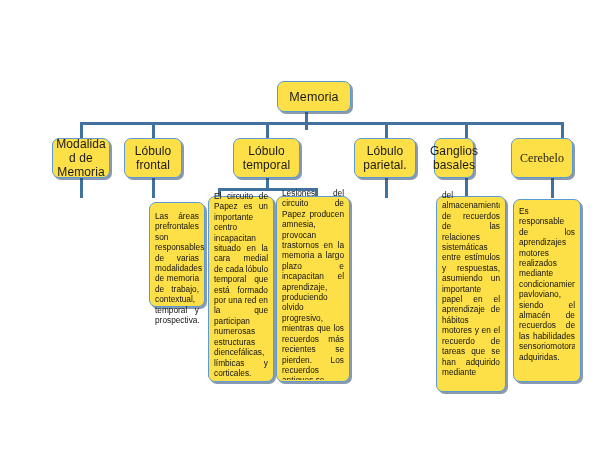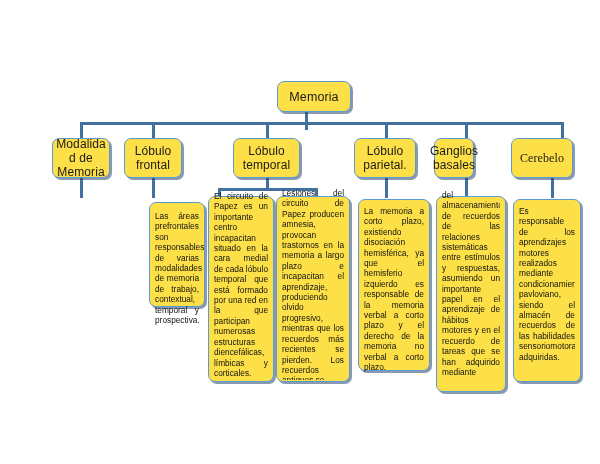--- a/index.html
+++ b/index.html
@@ -147,23 +147,20 @@
   </div>
 
   <div class="node body-node" style="left:208px; top:196px; width:66px; height:186px;">
     <div class="txt clip" style="top:-6px; height:190px;">El circuito de Papez es un importante centro incapacitan situado en la cara medial de cada lóbulo temporal que está formado por una red en la que participan numerosas estructuras diencefálicas, límbicas y corticales.</div>
   </div>
 
   <div class="node body-node" style="left:276px; top:196px; width:74px; height:186px;">
     <div class="txt clip" style="top:-9px; height:192px;">Lesiones del circuito de Papez producen amnesia, provocan trastornos en la memoria a largo plazo e incapacitan el aprendizaje, produciendo olvido progresivo, mientras que los recuerdos más recientes se pierden. Los recuerdos antiguos se</div>
   </div>
 
-  <div class="node body-node" style="left:358px; top:199px; width:72px; height:172px;">
-    <div class="txt clip" style="top:6px;">La memoria a corto plazo, existiendo disociación hemisférica, ya que el hemisferio izquierdo es responsable de la memoria verbal a corto plazo y el derecho de la memoria no verbal a corto plazo.</div>
-  </div>
 
   <div class="node body-node" style="left:436px; top:196px; width:70px; height:196px;">
     <div class="txt clip" style="top:-7px; height:200px;">del almacenamiento de recuerdos de las relaciones sistemáticas entre estímulos y respuestas, asumiendo un importante papel en el aprendizaje de hábitos motores y en el recuerdo de tareas que se han adquirido mediante</div>
   </div>
 
   <div class="node body-node" style="left:513px; top:199px; width:68px; height:183px;">
     <div class="txt clip" style="top:6px;">Es responsable de los aprendizajes motores realizados mediante condicionamiento pavloviano, siendo el almacén de recuerdos de las habilidades sensoriomotoras adquiridas.</div>
   </div>
 
 </div>

